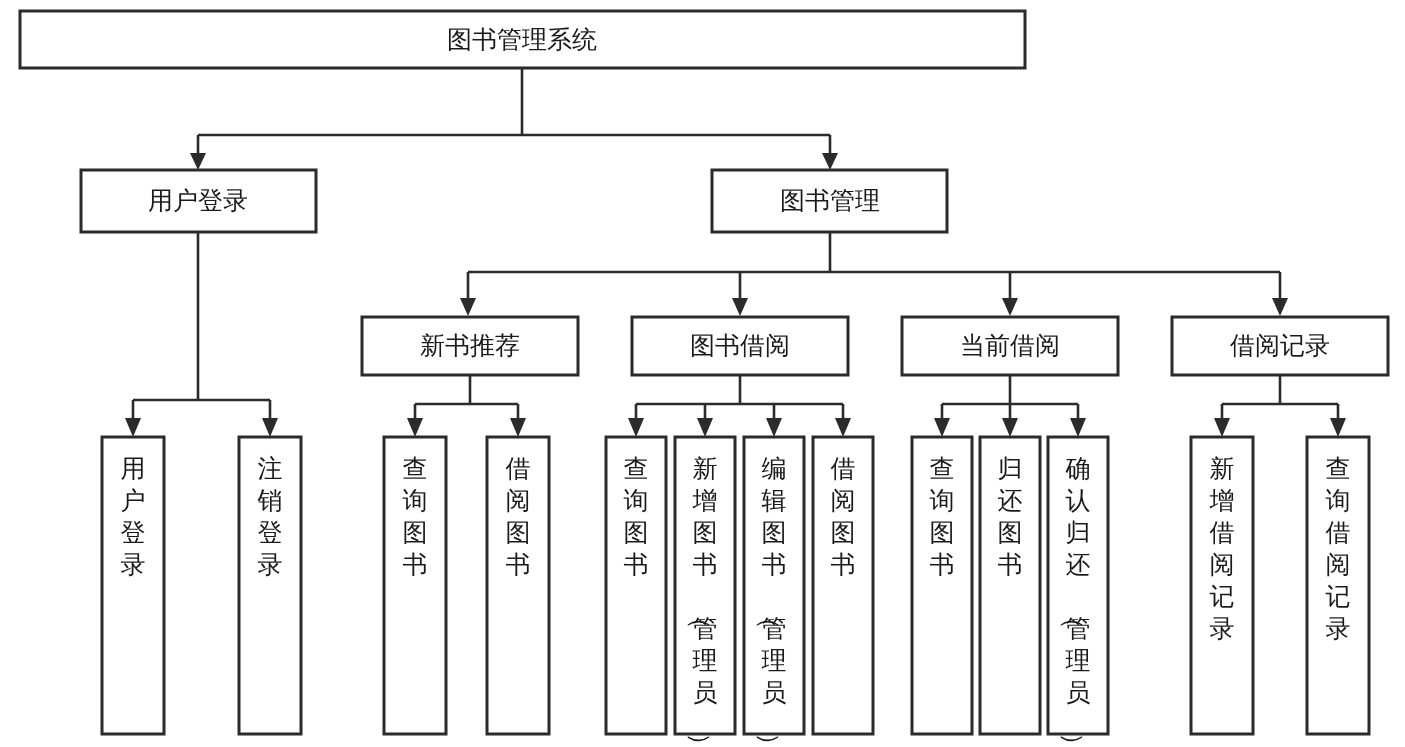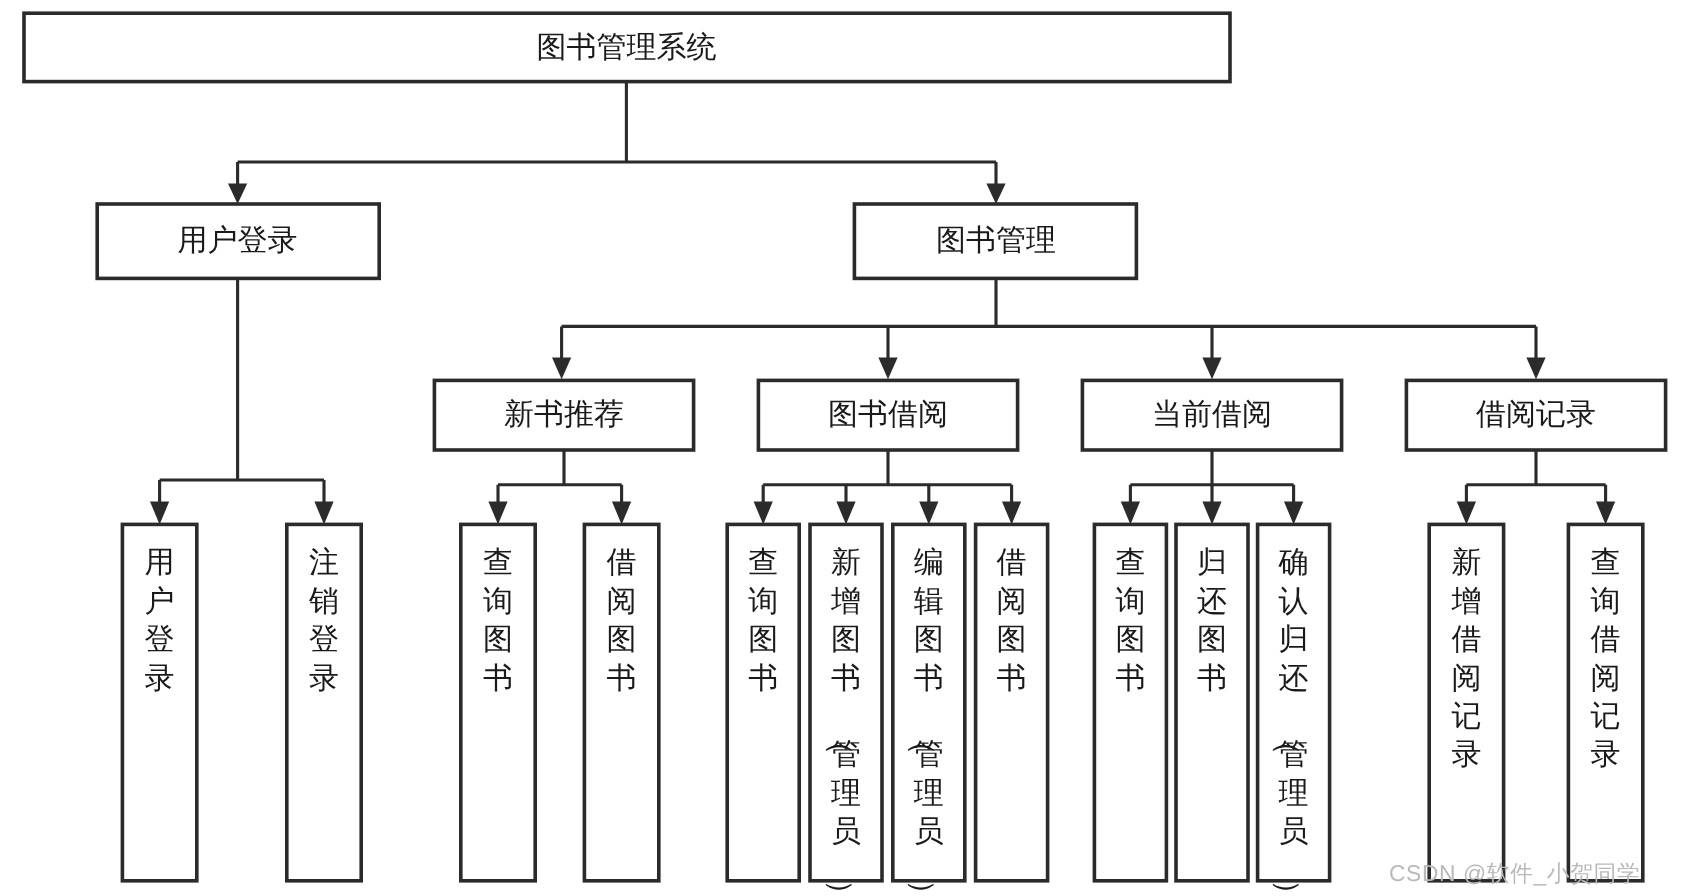--- a/index.html
+++ b/index.html
@@ -207,15 +207,14 @@
       </g>
 
       <g>
         <rect class="node-box" x="1307" y="437" width="62" height="297"></rect>
         <text class="node-label label-v" x="1338" y="470"><tspan x="1338" dy="0">查</tspan><tspan x="1338" dy="32">询</tspan><tspan x="1338" dy="32">借</tspan><tspan x="1338" dy="32">阅</tspan><tspan x="1338" dy="32">记</tspan><tspan x="1338" dy="32">录</tspan></text>
       </g>
 
     </g>
   </svg>
 
-  <div class="watermark">CSDN @软件_小贺同学</div>
 
 </div>
 
 </body></html>

